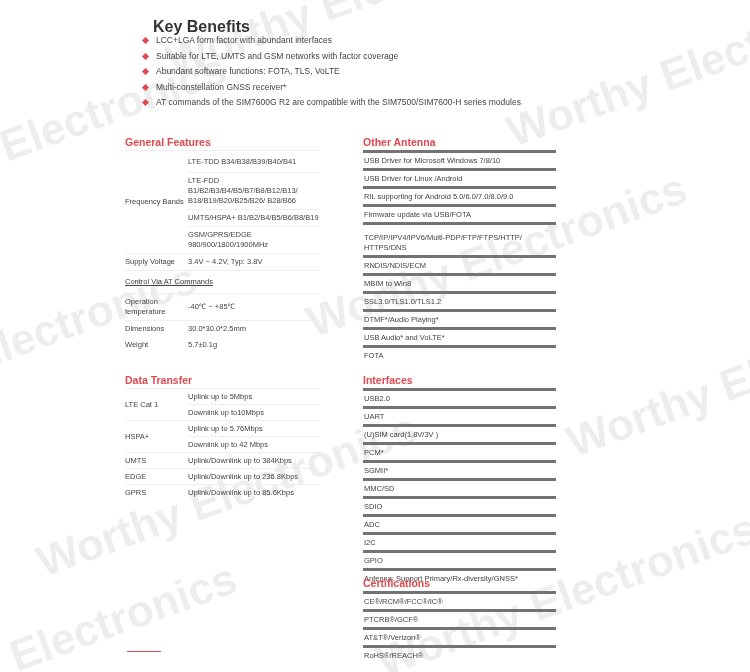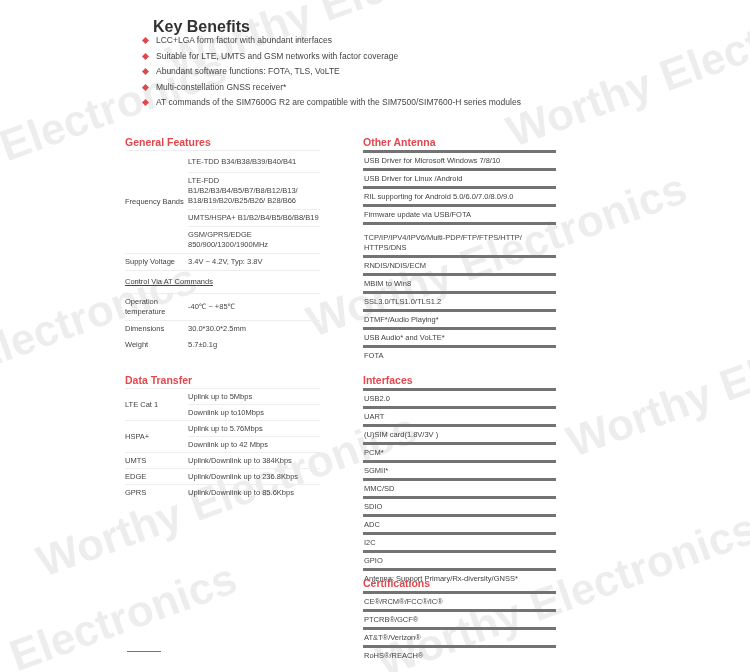--- a/index.html
+++ b/index.html
@@ -88,21 +88,21 @@
         <td class="lbl" rowspan="4">Frequency Bands</td>
         <td class="val vpad" style="height:15px;">LTE-TDD B34/B38/B39/B40/B41</td>
       </tr>
       <tr>
         <td class="val vpad">LTE-FDD B1/B2/B3/B4/B5/B7/B8/B12/B13/ B18/B19/B20/B25/B26/ B28/B66</td>
       </tr>
       <tr>
         <td class="val vpad">UMTS/HSPA+ B1/B2/B4/B5/B6/B8/B19</td>
       </tr>
       <tr>
-        <td class="val vpad">GSM/GPRS/EDGE 850/900/1300/1900MHz</td>
+        <td class="val vpad">GSM/GPRS/EDGE 980/900/1800/1900MHz</td>
       </tr>
       <tr>
         <td class="lbl vpad">Supply Voltage</td>
         <td class="val vpad">3.4V ~ 4.2V, Typ: 3.8V</td>
       </tr>
       <tr>
         <td class="lbl vpad" colspan="2" style="height:16px;text-decoration:underline;">Control Via AT Commands</td>
       </tr>
       <tr>
         <td class="lbl vpad">Operation temperature</td>

